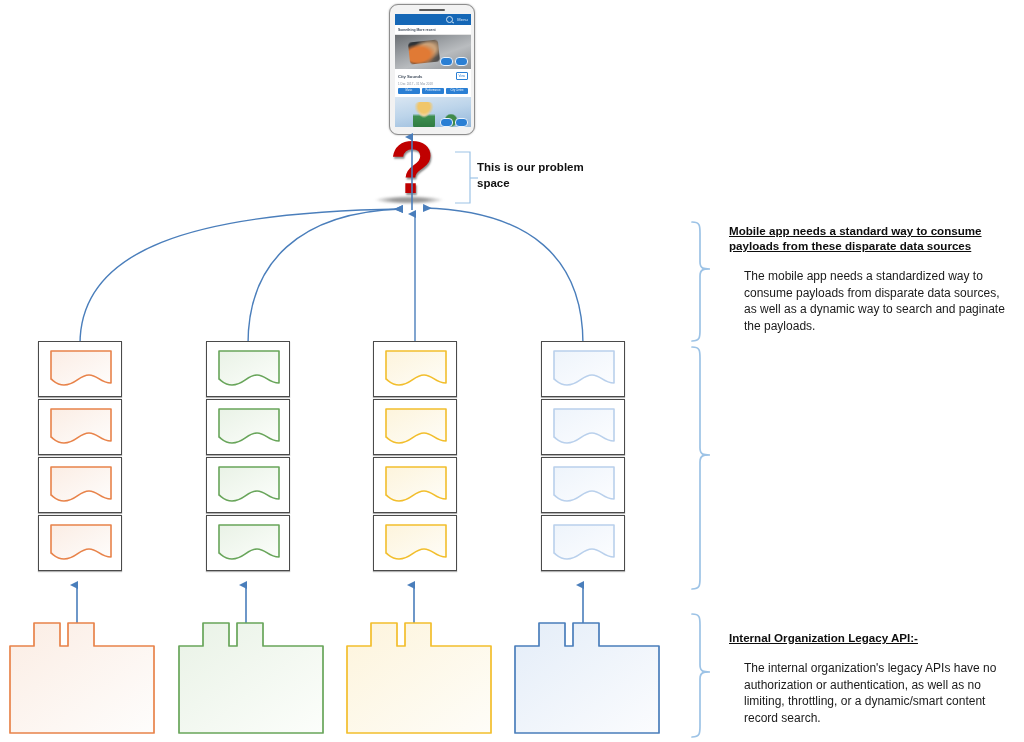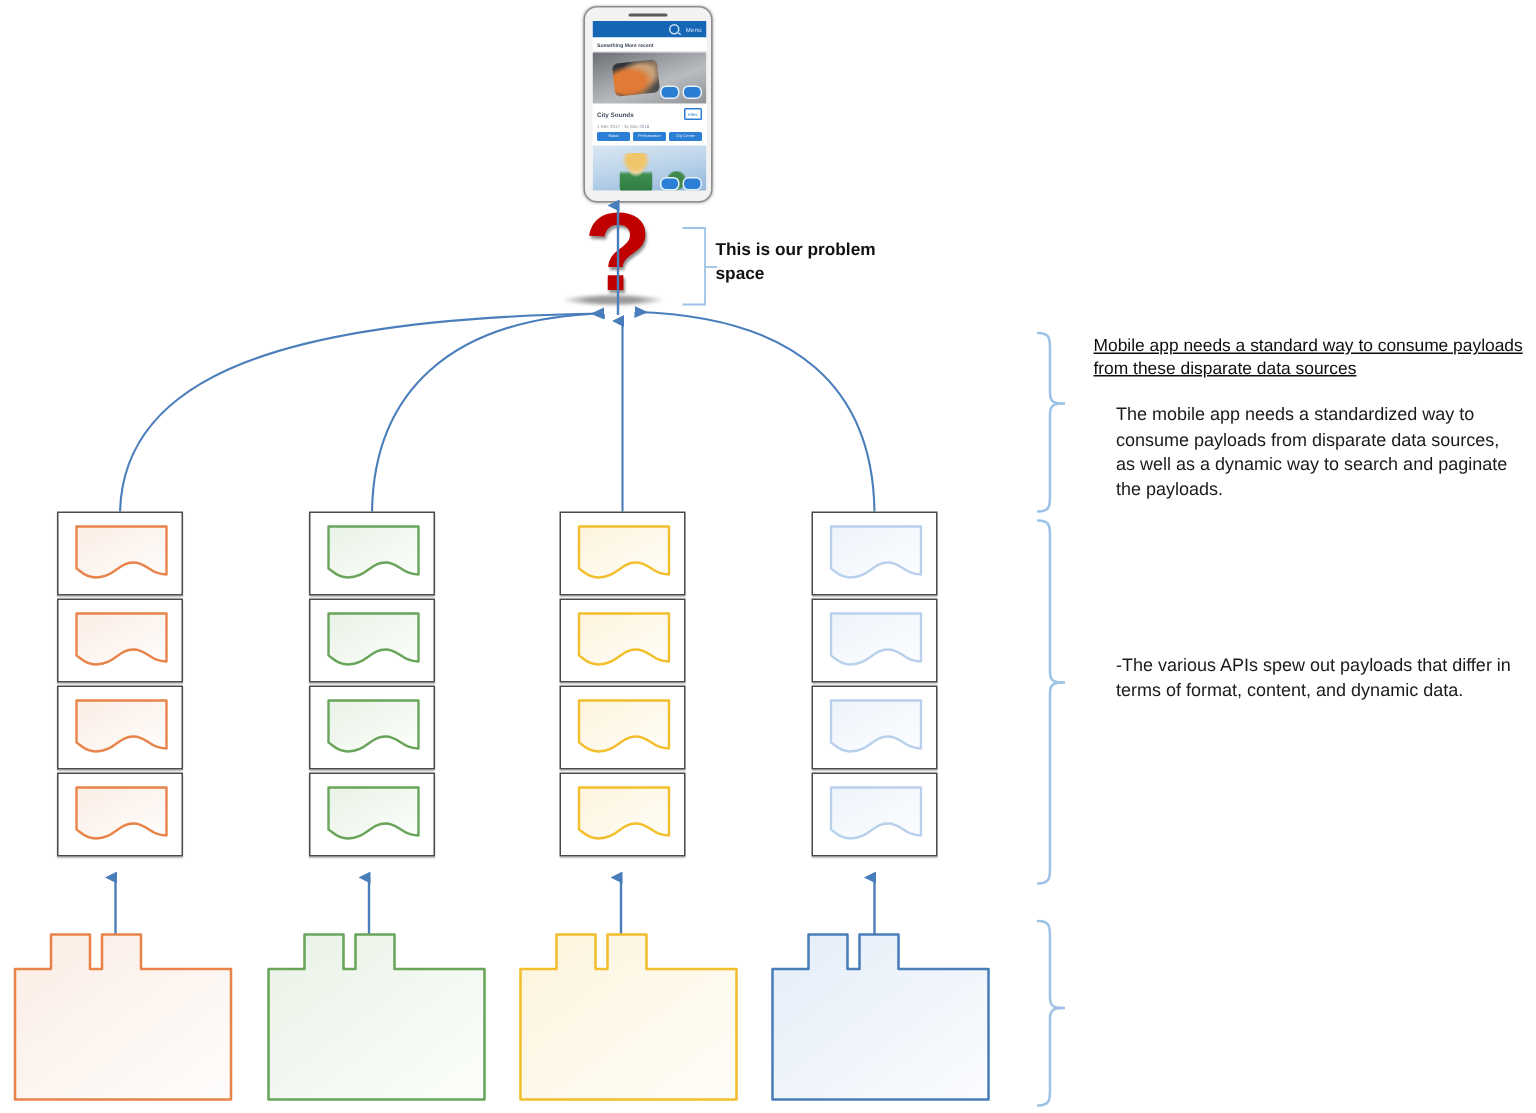--- a/index.html
+++ b/index.html
@@ -268,21 +268,21 @@
   .doccard svg { position: absolute; left: 9px; top: 7px; }
 
   
   .apibox { position: absolute; width: 148px; height: 122px; }
 
   
   .note { position: absolute; width: 296px; }
   .note h4 {
     margin: 0 0 1px 0;
     font-size: 11.6px;
-    font-weight: normal;
+    font-weight: bold;
     color: #0d0d0d;
     text-decoration: underline;
     line-height: 15px;
   }
   .note p {
     margin: 15px;
     font-size: 12px;
     color: #1a1a1a;
     line-height: 16.5px;
   }
@@ -539,17 +539,20 @@
       <path d="M2 31 H26 V8 H52 V31 H60 V8 H86 V31 H146 V118 H2 Z" fill="url(#b4)" stroke="#4A7EBB" stroke-width="1.7" stroke-linejoin="round"></path>
     </svg>
   </div>
 
   <div class="note" style="left:729px; top:223px;">
     <h4>Mobile app needs a standard way to consume payloads from these disparate data sources</h4>
     <p>The mobile app needs a standardized way to consume payloads from disparate data sources, as well as a dynamic way to search and paginate the payloads.</p>
   </div>
 
   <div class="note" style="left:729px; top:420px;">
-    <p>-The various APIs spew out payloads that differ in terms of format, content, and dynamic data.</p>
-  </div>
-
+  </div>
+
+  <div class="note" style="left:729px; top:630px;">
+    <h4>Internal Organization Legacy API:-</h4>
+    <p>The internal organization's legacy APIs have no authorization or authentication, as well as no limiting, throttling, or a dynamic/smart content record search.</p>
+  </div>
 
 </div>
 
 </body></html>

